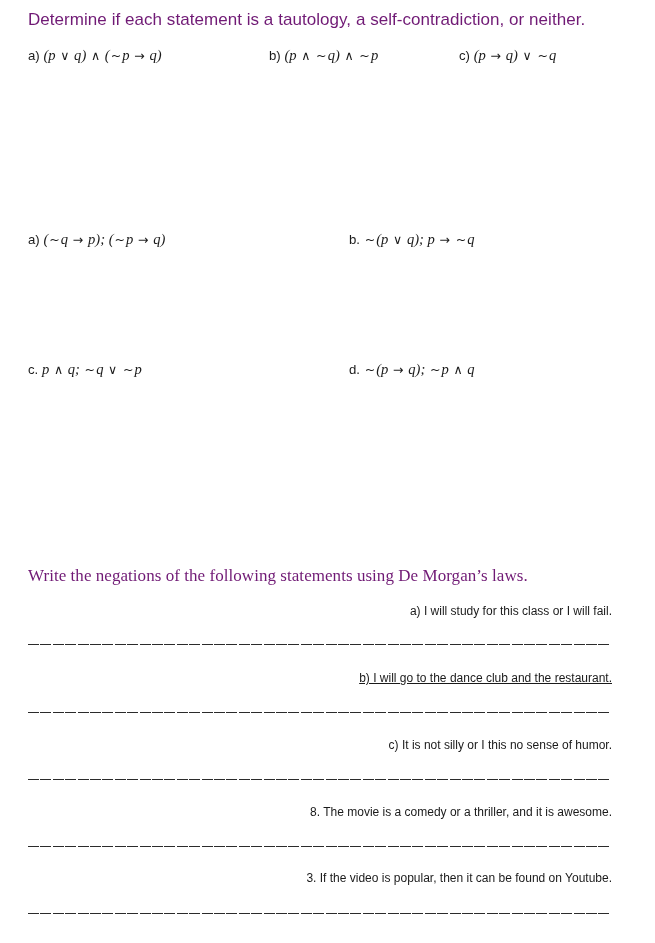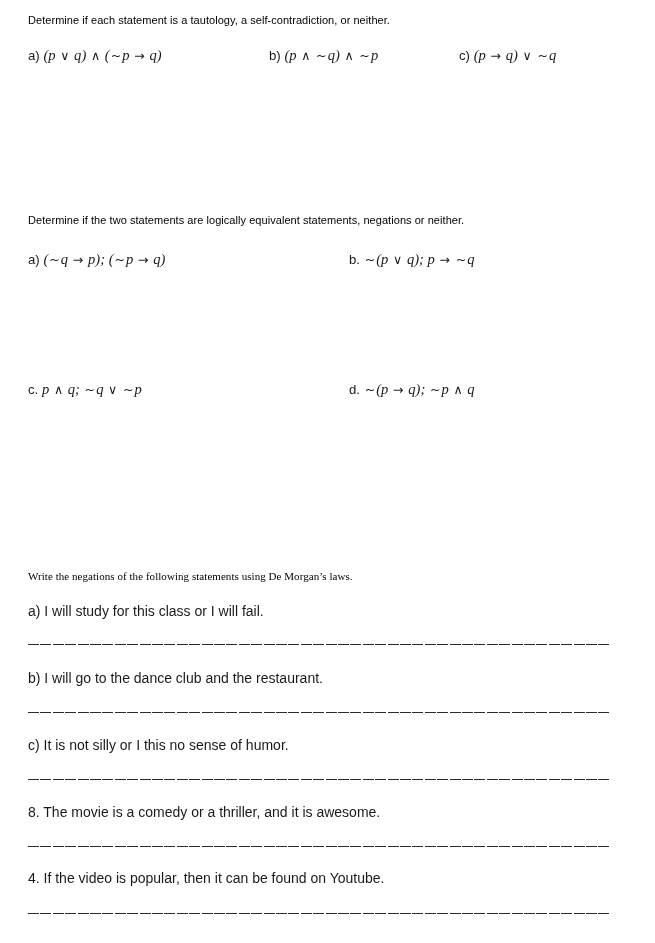--- a/index.html
+++ b/index.html
@@ -22,24 +22,24 @@
     height: 943px;
     padding: 0;
     box-sizing: border-box;
   }
   .block {
     position: absolute;
     left: 28px;
     width: 584px;
   }
   .prompt {
-    font-size: 11px;
+    font-size: 17px;
     line-height: 20px;
     letter-spacing: 0.05px;
-    color: #000000;
+    color: #701a75;
   }
   .row {
     position: relative;
     height: 22px;
   }
   .item {
     position: absolute;
     top: 0;
     font-size: 13.2px;
     line-height: 22px;
@@ -53,23 +53,24 @@
     font-style: italic;
     font-size: 14.6px;
   }
   .math .op {
     font-style: normal;
     font-family: "DejaVu Sans", sans-serif;
     font-size: 12.6px;
     padding: 0 1px;
   }
   .qitem {
-    font-size: 14px;
+    font-size: 12px;
     line-height: 20px;
     white-space: nowrap;
+    text-align: right;
   }
   .rule {
     position: absolute;
     left: 28px;
     width: 583px;
     height: 1px;
     background-image: repeating-linear-gradient(
       to right,
       #2b2b2b 0px, #2b2b2b 11px,
       #ffffff 11px, #ffffff 12.4px
@@ -97,21 +98,20 @@
         <span class="math">(<i>p</i> <span class="op">∧</span> <span class="op">~</span><i>q</i>) <span class="op">∧</span> <span class="op">~</span><i>p</i></span>
       </div>
       <div class="item col-c-1">
         <span class="lbl">c)</span>
         <span class="math">(<i>p</i> <span class="op">→</span> <i>q</i>) <span class="op">∨</span> <span class="op">~</span><i>q</i></span>
       </div>
     </div>
   </div>
 
   <div class="block" style="top:210px;">
-    <div class="prompt">Determine if the two statements are logically equivalent statements, negations or neither.</div>
     <div class="row" style="margin-top:18px;">
       <div class="item col-a">
         <span class="lbl">a)</span>
         <span class="math">(<span class="op">~</span><i>q</i> <span class="op">→</span> <i>p</i>); (<span class="op">~</span><i>p</i> <span class="op">→</span> <i>q</i>)</span>
       </div>
       <div class="item col-b-2">
         <span class="lbl">b.</span>
         <span class="math"><span class="op">~</span>(<i>p</i> <span class="op">∨</span> <i>q</i>); <i>p</i> <span class="op">→</span> <span class="op">~</span><i>q</i></span>
       </div>
     </div>
@@ -127,25 +127,25 @@
     </div>
   </div>
 
   <div class="block" style="top:566px;font-family:Liberation Serif, serif;">
     <div class="prompt">Write the negations of the following statements using De Morgan’s laws.</div>
   </div>
 
   <div class="block qitem" style="top:601px;">a) I will study for this class or I will fail.</div>
   <div class="rule" style="top:644px;"></div>
 
-  <div class="block qitem" style="top:668px;">b) I will go to the dance club and the restaurant.</div>
+  <div class="block qitem" style="top:668px;text-decoration:underline;">b) I will go to the dance club and the restaurant.</div>
   <div class="rule" style="top:712px;"></div>
 
   <div class="block qitem" style="top:735px;">c) It is not silly or I this no sense of humor.</div>
   <div class="rule" style="top:779px;"></div>
 
   <div class="block qitem" style="top:802px;">8. The movie is a comedy or a thriller, and it is awesome.</div>
   <div class="rule" style="top:846px;"></div>
 
-  <div class="block qitem" style="top:868px;">4. If the video is popular, then it can be found on Youtube.</div>
+  <div class="block qitem" style="top:868px;">3. If the video is popular, then it can be found on Youtube.</div>
   <div class="rule" style="top:913px;"></div>
 
 </div>
 
 </body></html>

